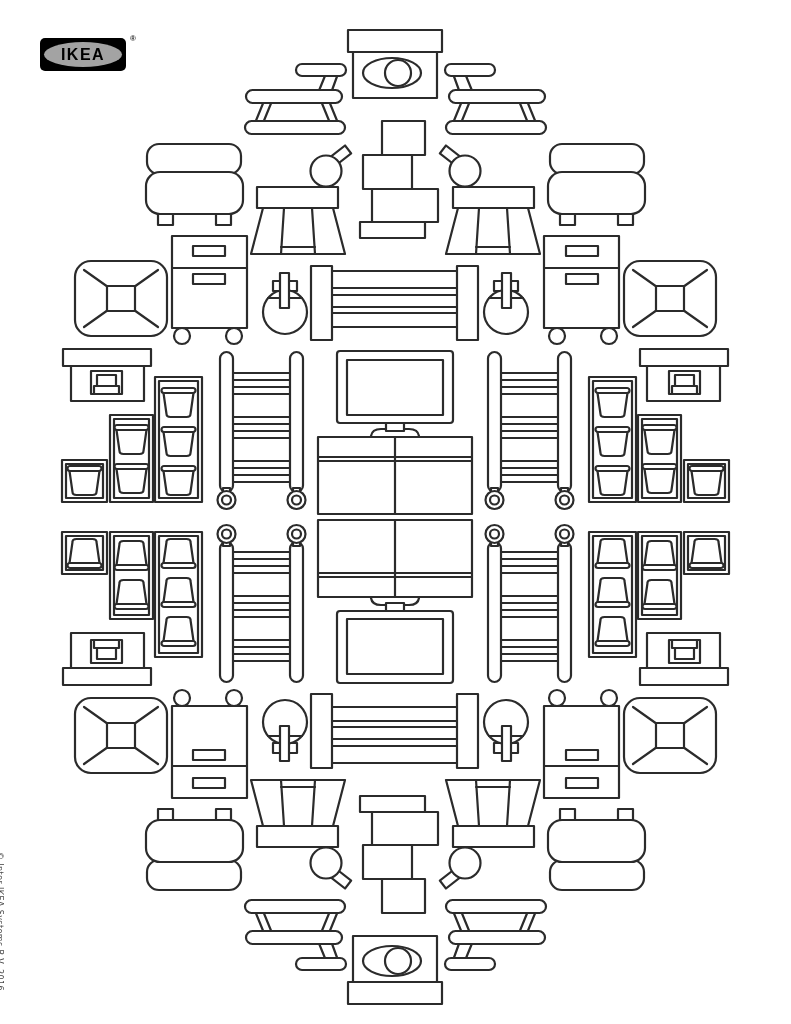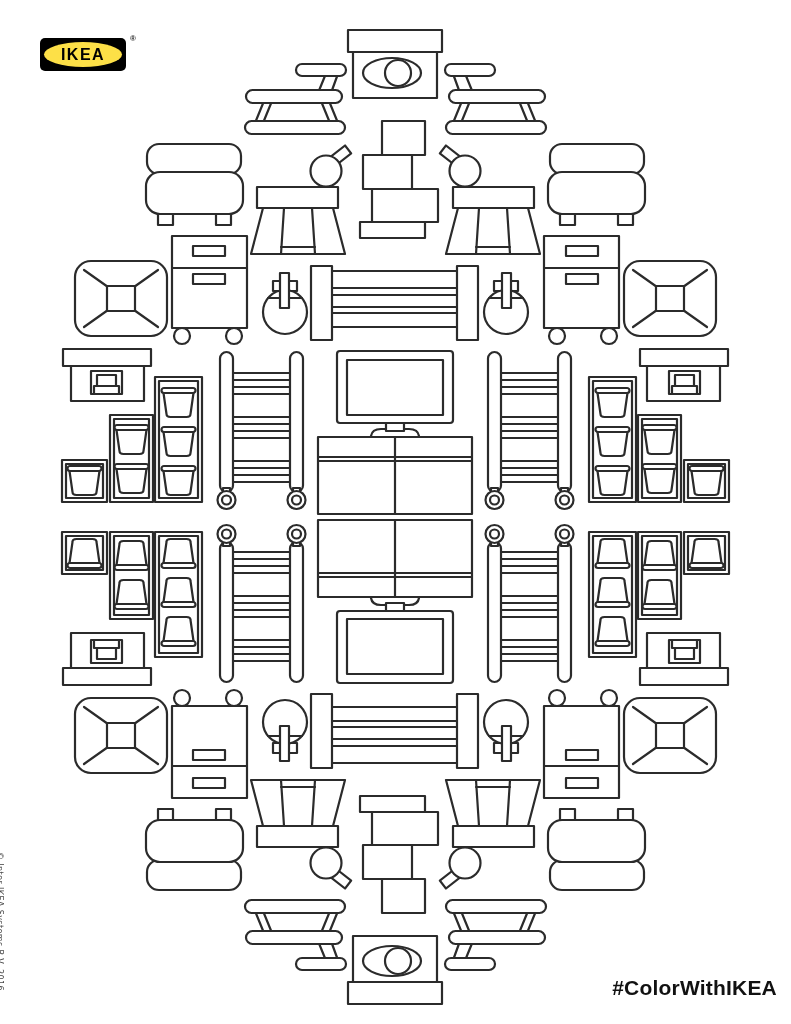--- a/index.html
+++ b/index.html
@@ -5,21 +5,21 @@
   html,body{margin:0;padding:0;}
   body{width:791px;height:1024px;background:#ffffff;position:relative;overflow:hidden;
        font-family:"Liberation Sans", sans-serif;}
   .page{position:absolute;inset:0;background:#fff;}
   svg.mandala{position:absolute;left:0;top:0;}
   .art rect,.art path,.art circle,.art ellipse{fill:#ffffff;stroke:#2b2b2b;stroke-width:2.2;stroke-linejoin:round;}
   .art line{fill:none;stroke:#2b2b2b;stroke-width:2.2;stroke-linecap:round;}
   .art .nofill{fill:none;}
   
   .logo{position:absolute;left:40px;top:38px;width:86px;height:33px;background:#000;border-radius:5px;}
-  .logo .oval{position:absolute;left:4px;top:4px;right:4px;bottom:4px;background:#fde047;border-radius:50%;
+  .logo .oval{position:absolute;left:4px;top:4px;right:4px;bottom:4px;background:#a3a3a3;border-radius:50%;
               display:flex;align-items:center;justify-content:center;}
   .logo .word{font-weight:900;font-size:16px;letter-spacing:1.5px;color:#000;transform:scaleY(1.05);}
   .logo .reg{position:absolute;right:-10px;top:-4px;font-size:8px;color:#222;font-weight:bold;}
   
   .copyright{position:absolute;left:4px;top:852px;transform-origin:0 0;transform:rotate(90deg);
              font-size:8px;color:#4a4a4a;letter-spacing:0.4px;white-space:nowrap;
              font-family:"DejaVu Sans", sans-serif;}
   
   .hashtag{position:absolute;right:14px;top:976px;font-size:21px;font-weight:bold;color:#111;
            letter-spacing:0.2px;}
@@ -185,15 +185,14 @@
 
   <div class="logo">
     <div class="oval">
       <span class="word">IKEA</span>
     </div>
     <span class="reg">®</span>
   </div>
 
   <div class="copyright">© Inter IKEA Systems B.V. 2016.</div>
 
-  <div class="hashtag">#ColorWithIKEA</div>
 
 </div>
 
 </body></html>

